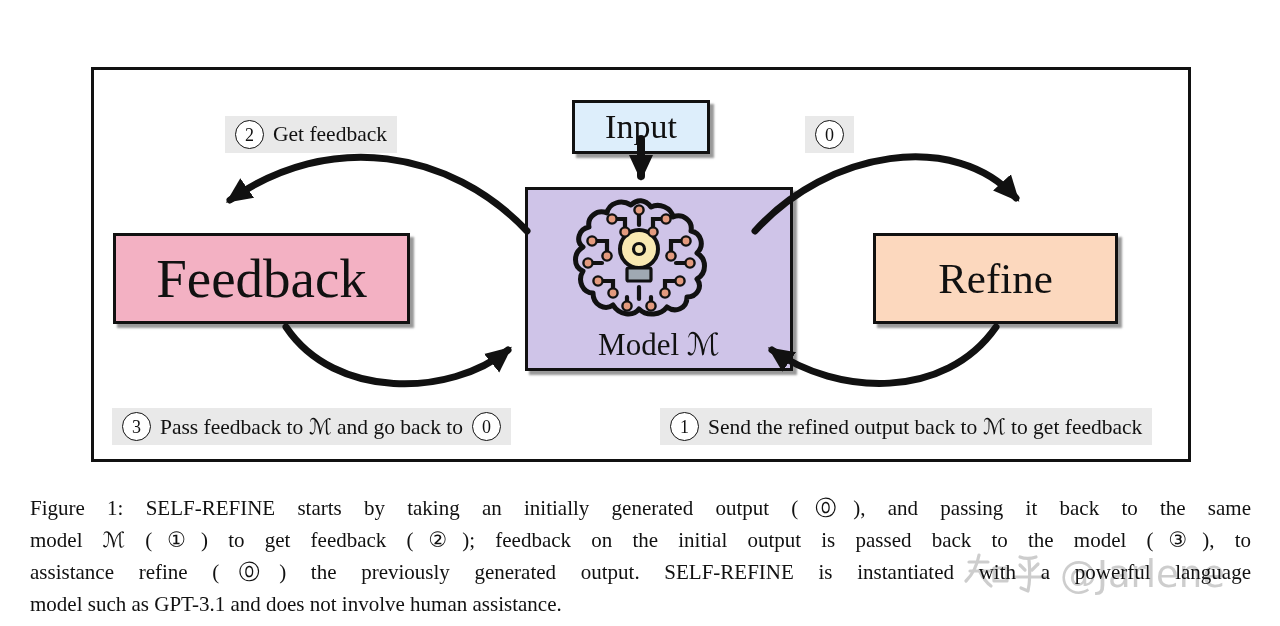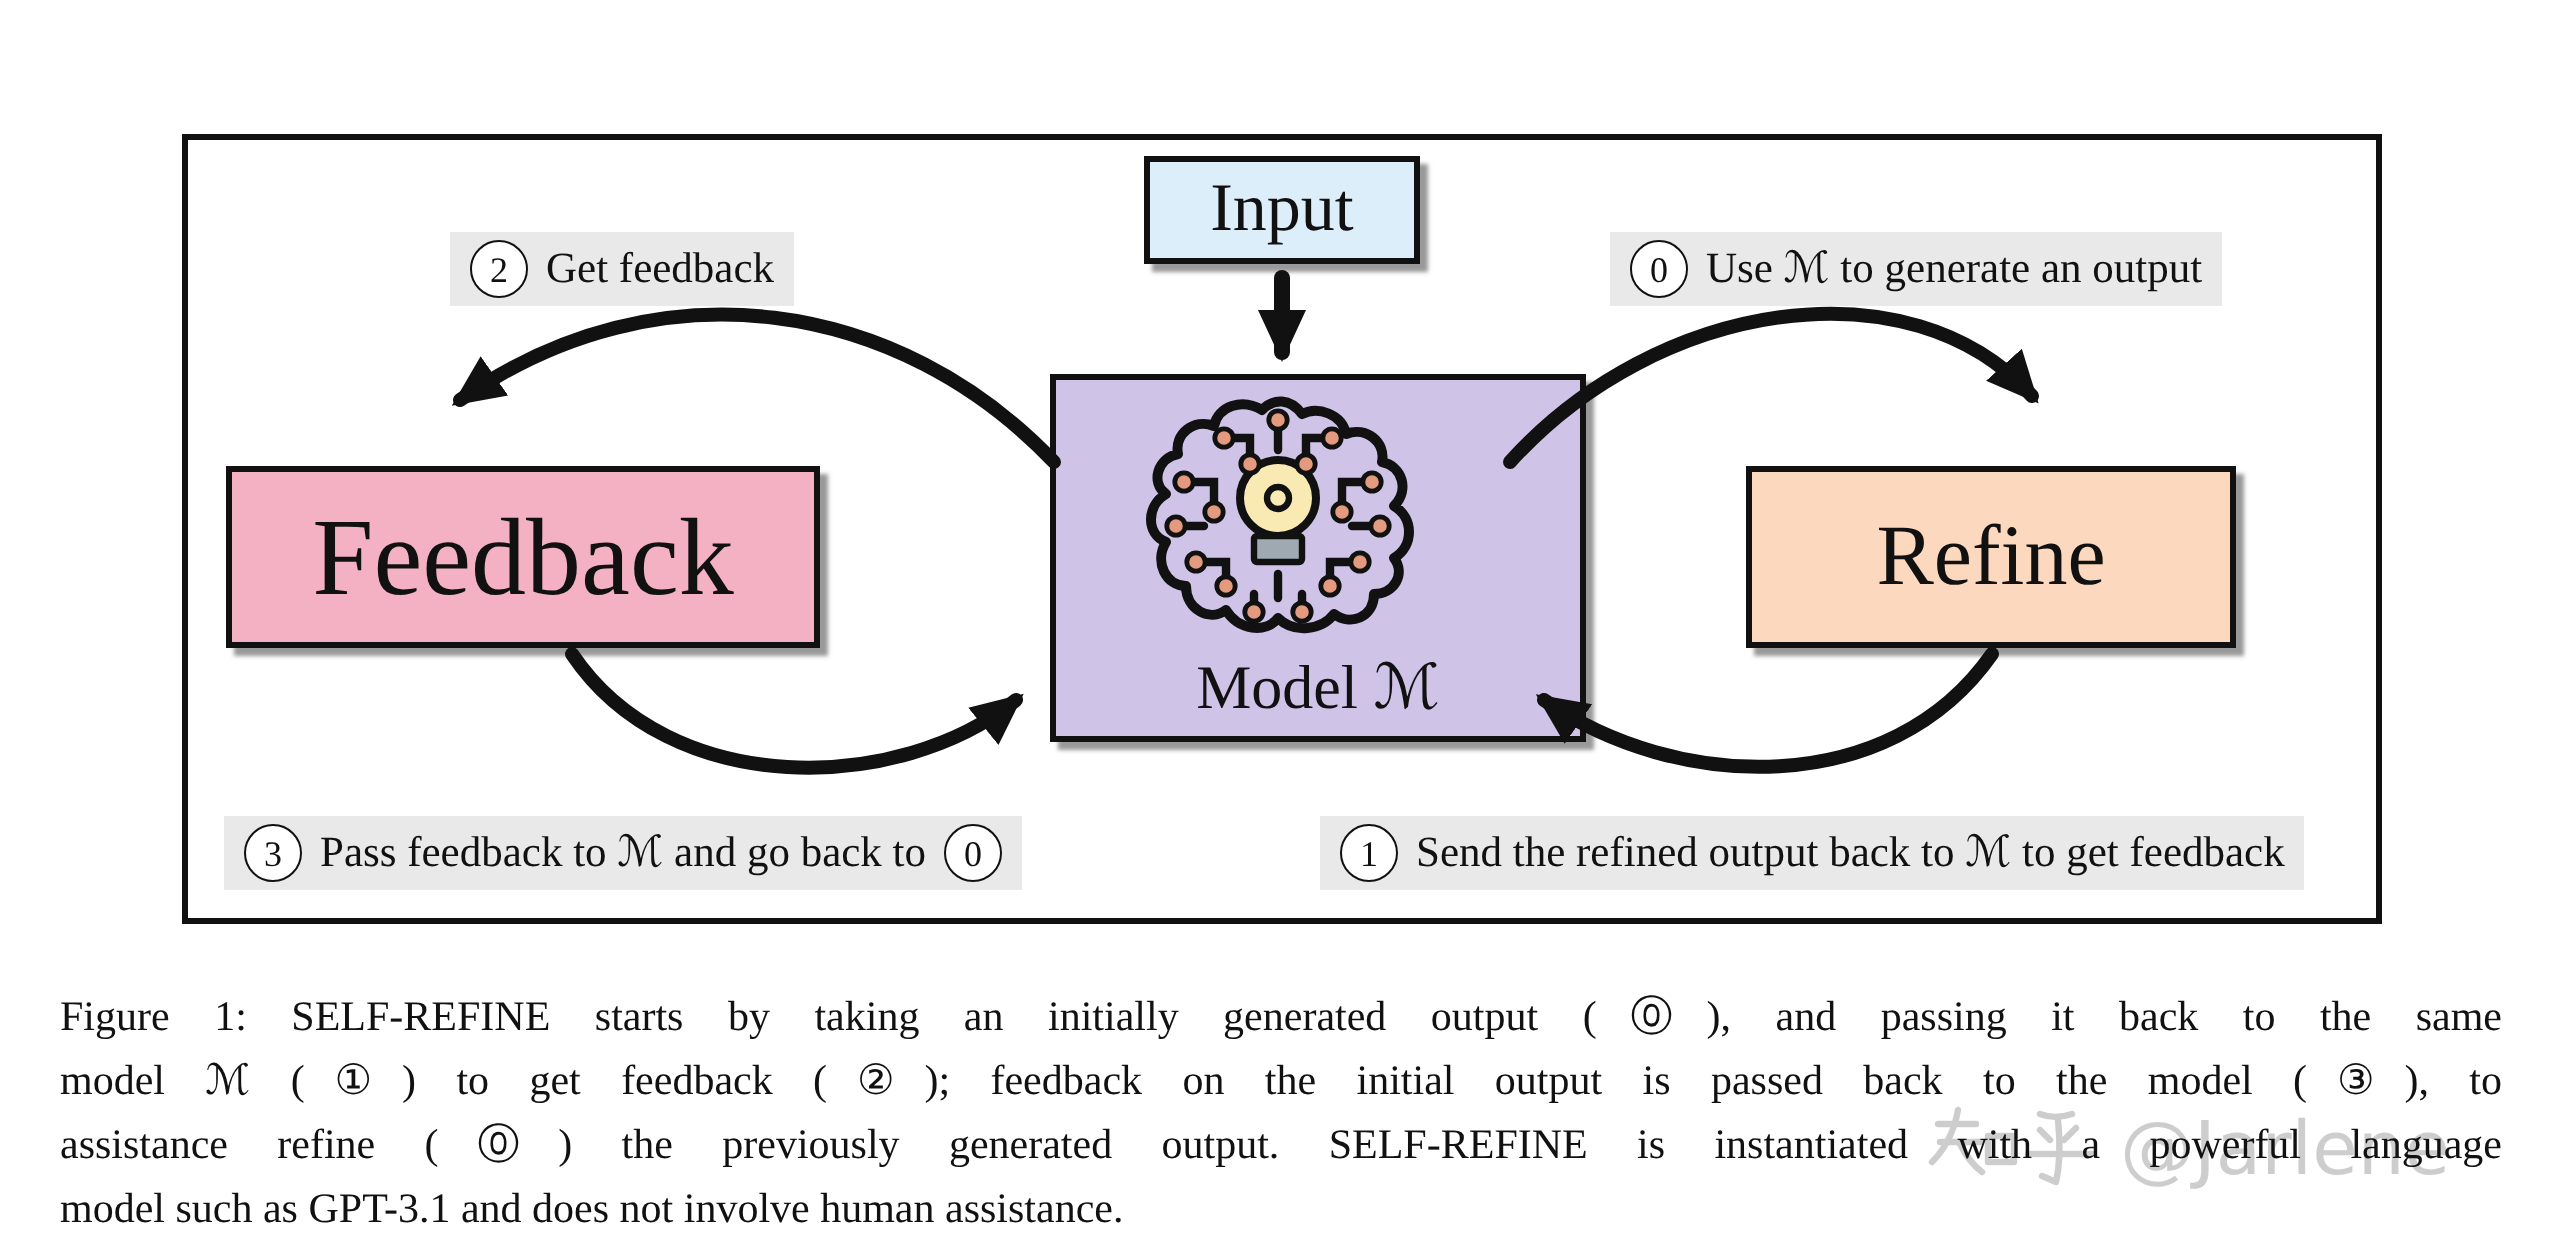--- a/index.html
+++ b/index.html
@@ -11,21 +11,21 @@
   .frame{position:absolute;left:91px;top:67px;width:1094px;height:389px;
          border:3px solid #111;background:#ffffff;}
 
   
   .arrows{position:absolute;left:0;top:0;width:1280px;height:626px;z-index:3;pointer-events:none;}
 
   
   .box{position:absolute;border:3px solid #111;box-sizing:border-box;z-index:2;
        display:flex;align-items:center;justify-content:center;
        box-shadow:4px 4px 2px rgba(70,70,70,0.55);}
-  .input-box{left:572px;top:78px;width:138px;height:54px;background:#ddeefb;font-size:34px;}
+  .input-box{left:572px;top:100px;width:138px;height:54px;background:#ddeefb;font-size:34px;}
   .model-box{left:525px;top:187px;width:268px;height:184px;background:#cfc4e8;}
   .feedback-box{left:113px;top:233px;width:297px;height:91px;background:#f3b1c3;font-size:55px;}
   .refine-box{left:873px;top:233px;width:245px;height:91px;background:#fcd8be;font-size:43px;}
 
   .model-icon{position:absolute;left:-34px;top:6px;width:300px;height:132px;pointer-events:none;}
   .model-label{position:absolute;left:0;right:0;top:136px;text-align:center;font-size:31px;}
 
   
   .step{position:absolute;z-index:4;background:#e9e9e9;display:flex;align-items:center;
         gap:9px;padding:4px 10px;font-size:21.5px;white-space:nowrap;}
@@ -131,21 +131,20 @@
     <span>Refine</span>
   </div>
 
   <div class="step step-2">
     <span class="circ">2</span>
     <span>Get feedback</span>
   </div>
 
   <div class="step step-0">
     <span class="circ">0</span>
-    <span>Use ℳ to generate an output</span>
   </div>
 
   <div class="step step-3">
     <span class="circ">3</span>
     <span>Pass feedback to ℳ and go back to</span>
     <span class="circ">0</span>
   </div>
 
   <div class="step step-1">
     <span class="circ">1</span>

